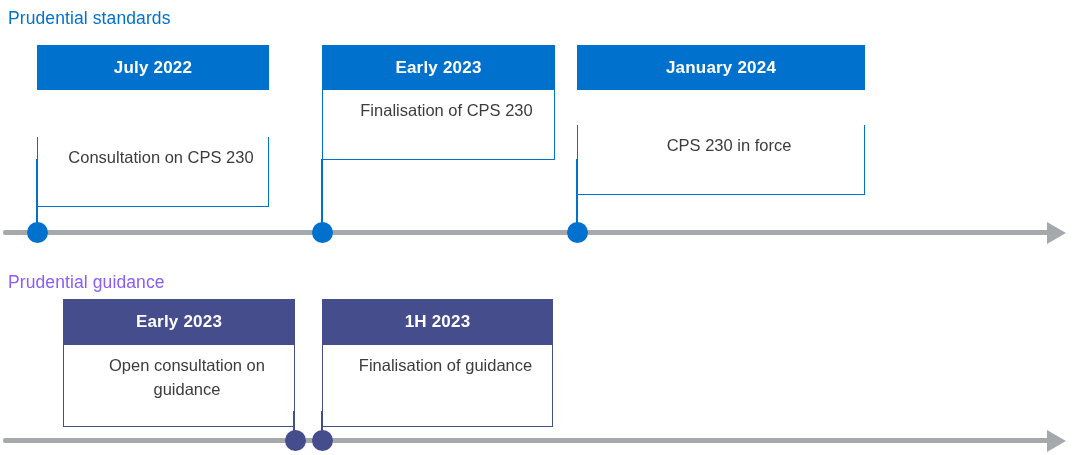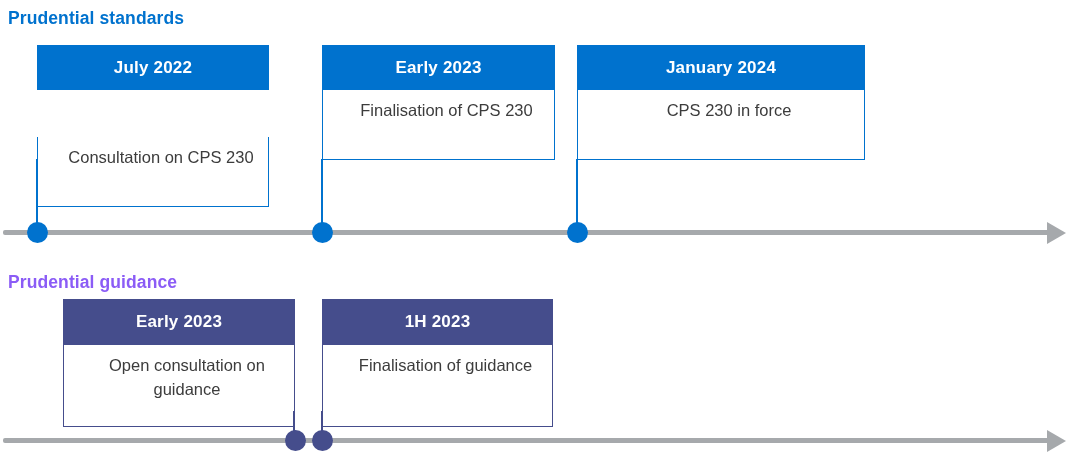--- a/index.html
+++ b/index.html
@@ -11,21 +11,21 @@
     width: 1084px;
     height: 455px;
     background: #ffffff;
     overflow: hidden;
   }
 
   .section-title {
     position: absolute;
     left: 8px;
     font-size: 17.5px;
-    font-weight: bold;
+    font-weight: normal;
     letter-spacing: 0.1px;
   }
   .section-title.standards { top: 8px; color: #0072CE; }
   .section-title.guidance  { top: 272px; color: #8b5cf6; }
 
   .milestone {
     position: absolute;
     display: flex;
     flex-direction: column;
   }
@@ -48,21 +48,21 @@
     padding: 8px 10px 0 26px;
   }
   .std .hdr { background: #0072CE; }
   .std .bd  { border: 1.5px solid #0072CE; border-top: none; height: 70px; }
   .gdn .hdr { background: #454D8C; height: 46px; }
   .gdn .bd  { border: 1.5px solid #454D8C; border-top: none; height: 82px; }
 
   
   #std-box-1 { left: 37px;  top: 45px; width: 232px; gap: 47px; }
   #std-box-2 { left: 322px; top: 45px; width: 233px; }
-  #std-box-3 { left: 577px; top: 45px; width: 288px; }
+  #std-box-3 { left: 577px; top: 45px; width: 288px; gap: 35px; }
 
   
   #gdn-box-1 { left: 63px;  top: 299px; width: 232px; }
   #gdn-box-2 { left: 322px; top: 299px; width: 231px; }
 
   .connector {
     position: absolute;
     width: 2px;
   }
   .connector.std { background: #0072CE; top: 159px; height: 75px; }

